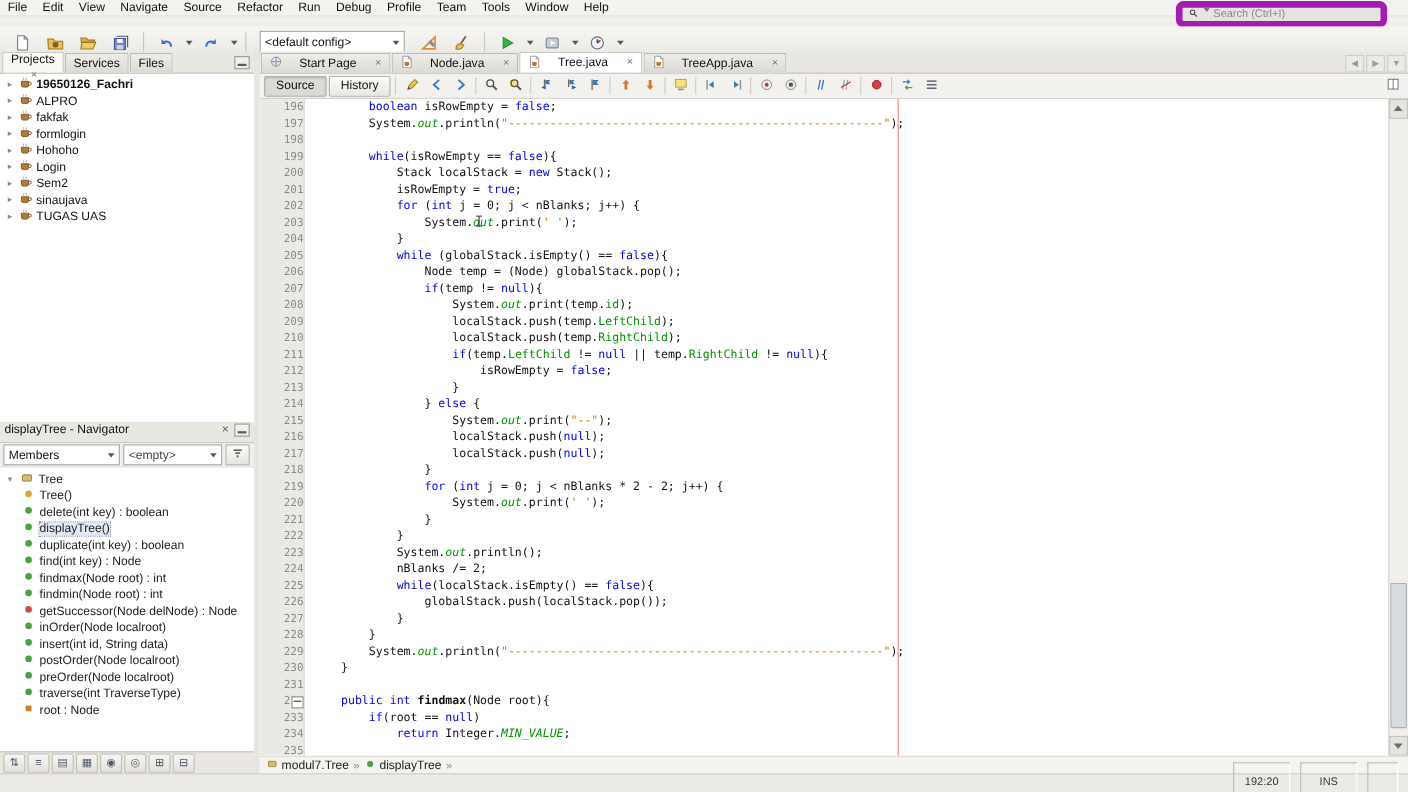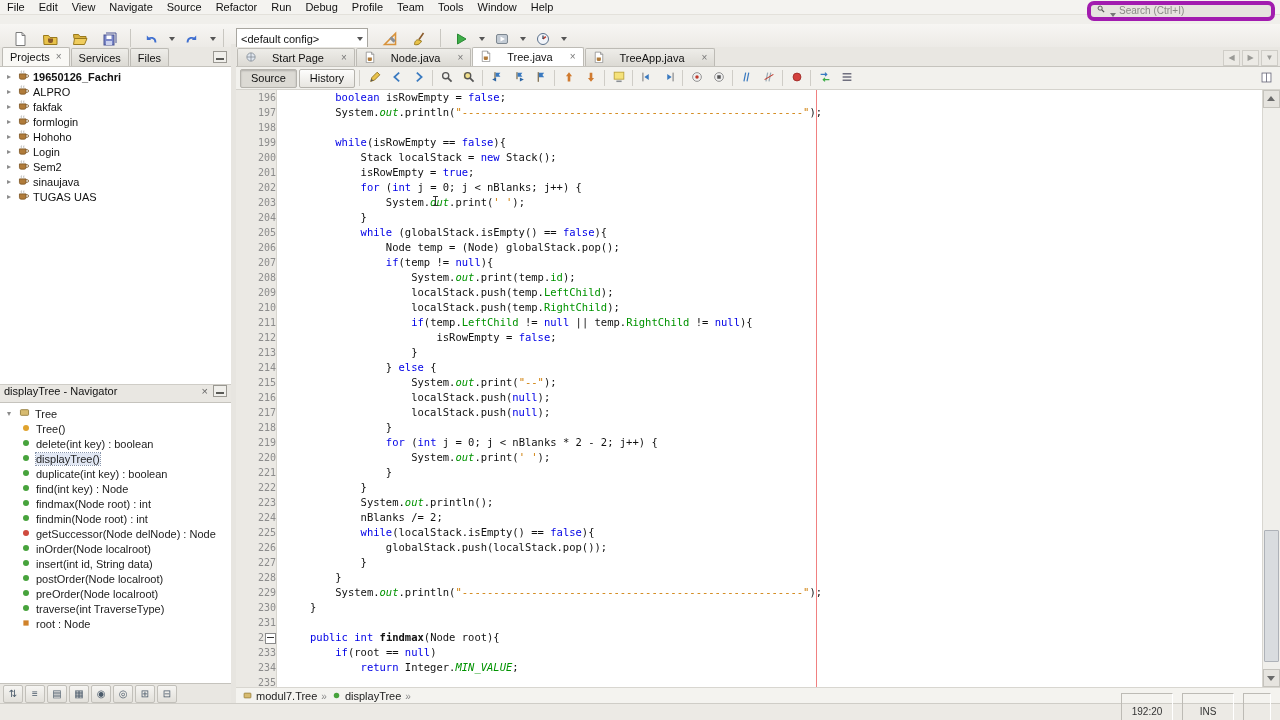--- a/index.html
+++ b/index.html
@@ -3,21 +3,21 @@
 <meta charset="utf-8">
 <style>
   html,body{margin:0;padding:0;overflow:hidden;}
   body{width:1280px;height:720px;font-family:"Liberation Sans",sans-serif;font-size:11px;background:#f0efeb;color:#111;}
   #app{position:relative;width:1280px;height:720px;background:#f0efeb;overflow:hidden;}
 
   
   .menubar{position:absolute;left:0;top:0;right:0;height:14px;background:#f4f3f0;border-bottom:1px solid #e3e1db;display:flex;align-items:center;}
   .menu-items{display:flex;height:14px;align-items:center;}
   .menu-item{padding:0 7px;line-height:14px;cursor:default;}
-  .menu-search{position:absolute;right:5px;top:1px;height:12px;width:170px;background:#e6e4df;border:4px solid #a21caf;border-radius:7px;display:flex;align-items:flex-end;padding:0 5px;gap:3px;}
+  .menu-search{position:absolute;right:19px;top:1px;height:12px;width:170px;background:#e6e4df;border:6px solid #a21caf;border-radius:7px;display:flex;align-items:flex-start;padding:0 5px;gap:3px;}
   .ms-text{color:#8a8a86;font-size:10px;line-height:12px;}
   .ms-caret{width:0;height:0;border-left:3px solid transparent;border-right:3px solid transparent;border-top:4px solid #777;}
 
   
   .toolbar{position:absolute;left:0;top:24px;right:0;height:30px;background:linear-gradient(#f7f6f3,#e9e7e2);border-bottom:1px solid #cfcdc7;display:flex;align-items:center;padding-left:6px;gap:2px;}
   .tbtn{width:26px;height:24px;display:flex;align-items:center;justify-content:center;border:1px solid transparent;border-radius:2px;}
   .tbtn .ico{display:flex;}
   .tb-sep{width:1px;height:20px;background:#c9c7c1;margin:0 4px;}
   .tb-caret{width:9px;height:24px;display:flex;align-items:center;justify-content:center;}
   .tb-caret::after{content:'';border-left:3px solid transparent;border-right:3px solid transparent;border-top:4px solid #555;}
@@ -26,21 +26,21 @@
 
   
   .content{position:absolute;left:0;top:44px;right:0;bottom:16px;display:flex;}
   .leftcol{width:231px;display:flex;flex-direction:column;padding-top:3px;}
   .splitter{width:5px;background:#e7e5e0;cursor:col-resize;}
   .editorcol{flex:1;display:flex;flex-direction:column;padding-top:3px;min-width:0;}
 
   
   .panel-tabs{height:19px;background:#e9e7e2;border-bottom:1px solid #c5c3bd;display:flex;align-items:flex-end;padding-left:2px;position:relative;}
   .ptab{height:17px;display:flex;align-items:center;gap:4px;padding:0 7px;margin-right:1px;border:1px solid #bdbbb5;border-bottom:none;border-radius:2px 2px 0 0;background:linear-gradient(#eeede9,#dcdad4);font-size:11px;}
-  .ptab.active{background:#f9f8f5;height:18px;}
+  .ptab.active{background:#f9f8f5;height:18px;flex-direction:column;}
   .tab-x{color:#777;font-size:10px;line-height:10px;padding-left:2px;}
   .panel-min{position:absolute;right:4px;top:4px;width:12px;height:10px;border:1px solid #9a9892;background:#f0efeb;}
   .panel-min::after{content:'';display:block;margin:6px 2px 0 2px;height:2px;background:#5a5a56;}
 
   
   .projects-tree{height:315px;background:#fff;overflow:hidden;padding-top:2px;border-bottom:1px solid #cfcdc7;}
   .tree-row{height:15px;display:flex;align-items:center;padding-left:4px;gap:3px;white-space:nowrap;}
   .expander{width:10px;text-align:center;color:#8a8a8a;font-size:8px;}
   .tree-label{font-size:11px;}
   .tree-label.bold{font-weight:bold;}
@@ -350,20 +350,37 @@
                 <path d="M5.5 2c0 1-.8 1.4 0 2.6M8.5 2c0 1-.8 1.4 0 2.6" stroke="#9a9a9a" fill="none"></path>
               </svg></span>
             <span class="tree-label">TUGAS UAS</span>
           </div>
         </div>
       <div class="navigator">
         <div class="nav-title">
           <span class="nav-title-label">displayTree - Navigator</span>
           <span class="nav-x">×</span>
           <span class="panel-min" style="position:static;"></span>
+        </div>
+        <div class="nav-filters">
+          <div class="combo members">
+            <span>Members</span>
+            <span class="caret"></span>
+          </div>
+          <div class="combo filter">
+            <span>&lt;empty&gt;</span>
+            <span class="caret"></span>
+          </div>
+          <div class="nav-filter-btn">
+              <span class="ico"><svg width="12" height="12" viewBox="0 0 16 16" aria-hidden="true">
+                  <rect x="3" y="3.5" width="10" height="1.8" fill="#556"></rect>
+                  <rect x="5" y="7" width="6" height="1.8" fill="#556"></rect>
+                  <rect x="7" y="10.5" width="2" height="2.5" fill="#556"></rect>
+                </svg></span>
+            </div>
         </div>
         <div id="nav-tree" class="nav-tree">
             <div class="nav-row">
               <span class="expander">▾</span>
               <span class="ico"><svg width="13" height="13" viewBox="0 0 16 16" aria-hidden="true">
                   <rect x="3" y="4.5" width="10" height="7" rx="1" fill="#d7bb70" stroke="#8d7430"></rect>
                 </svg></span>
               <span class="lbl">Tree</span>
             </div>
             <div class="nav-row">

